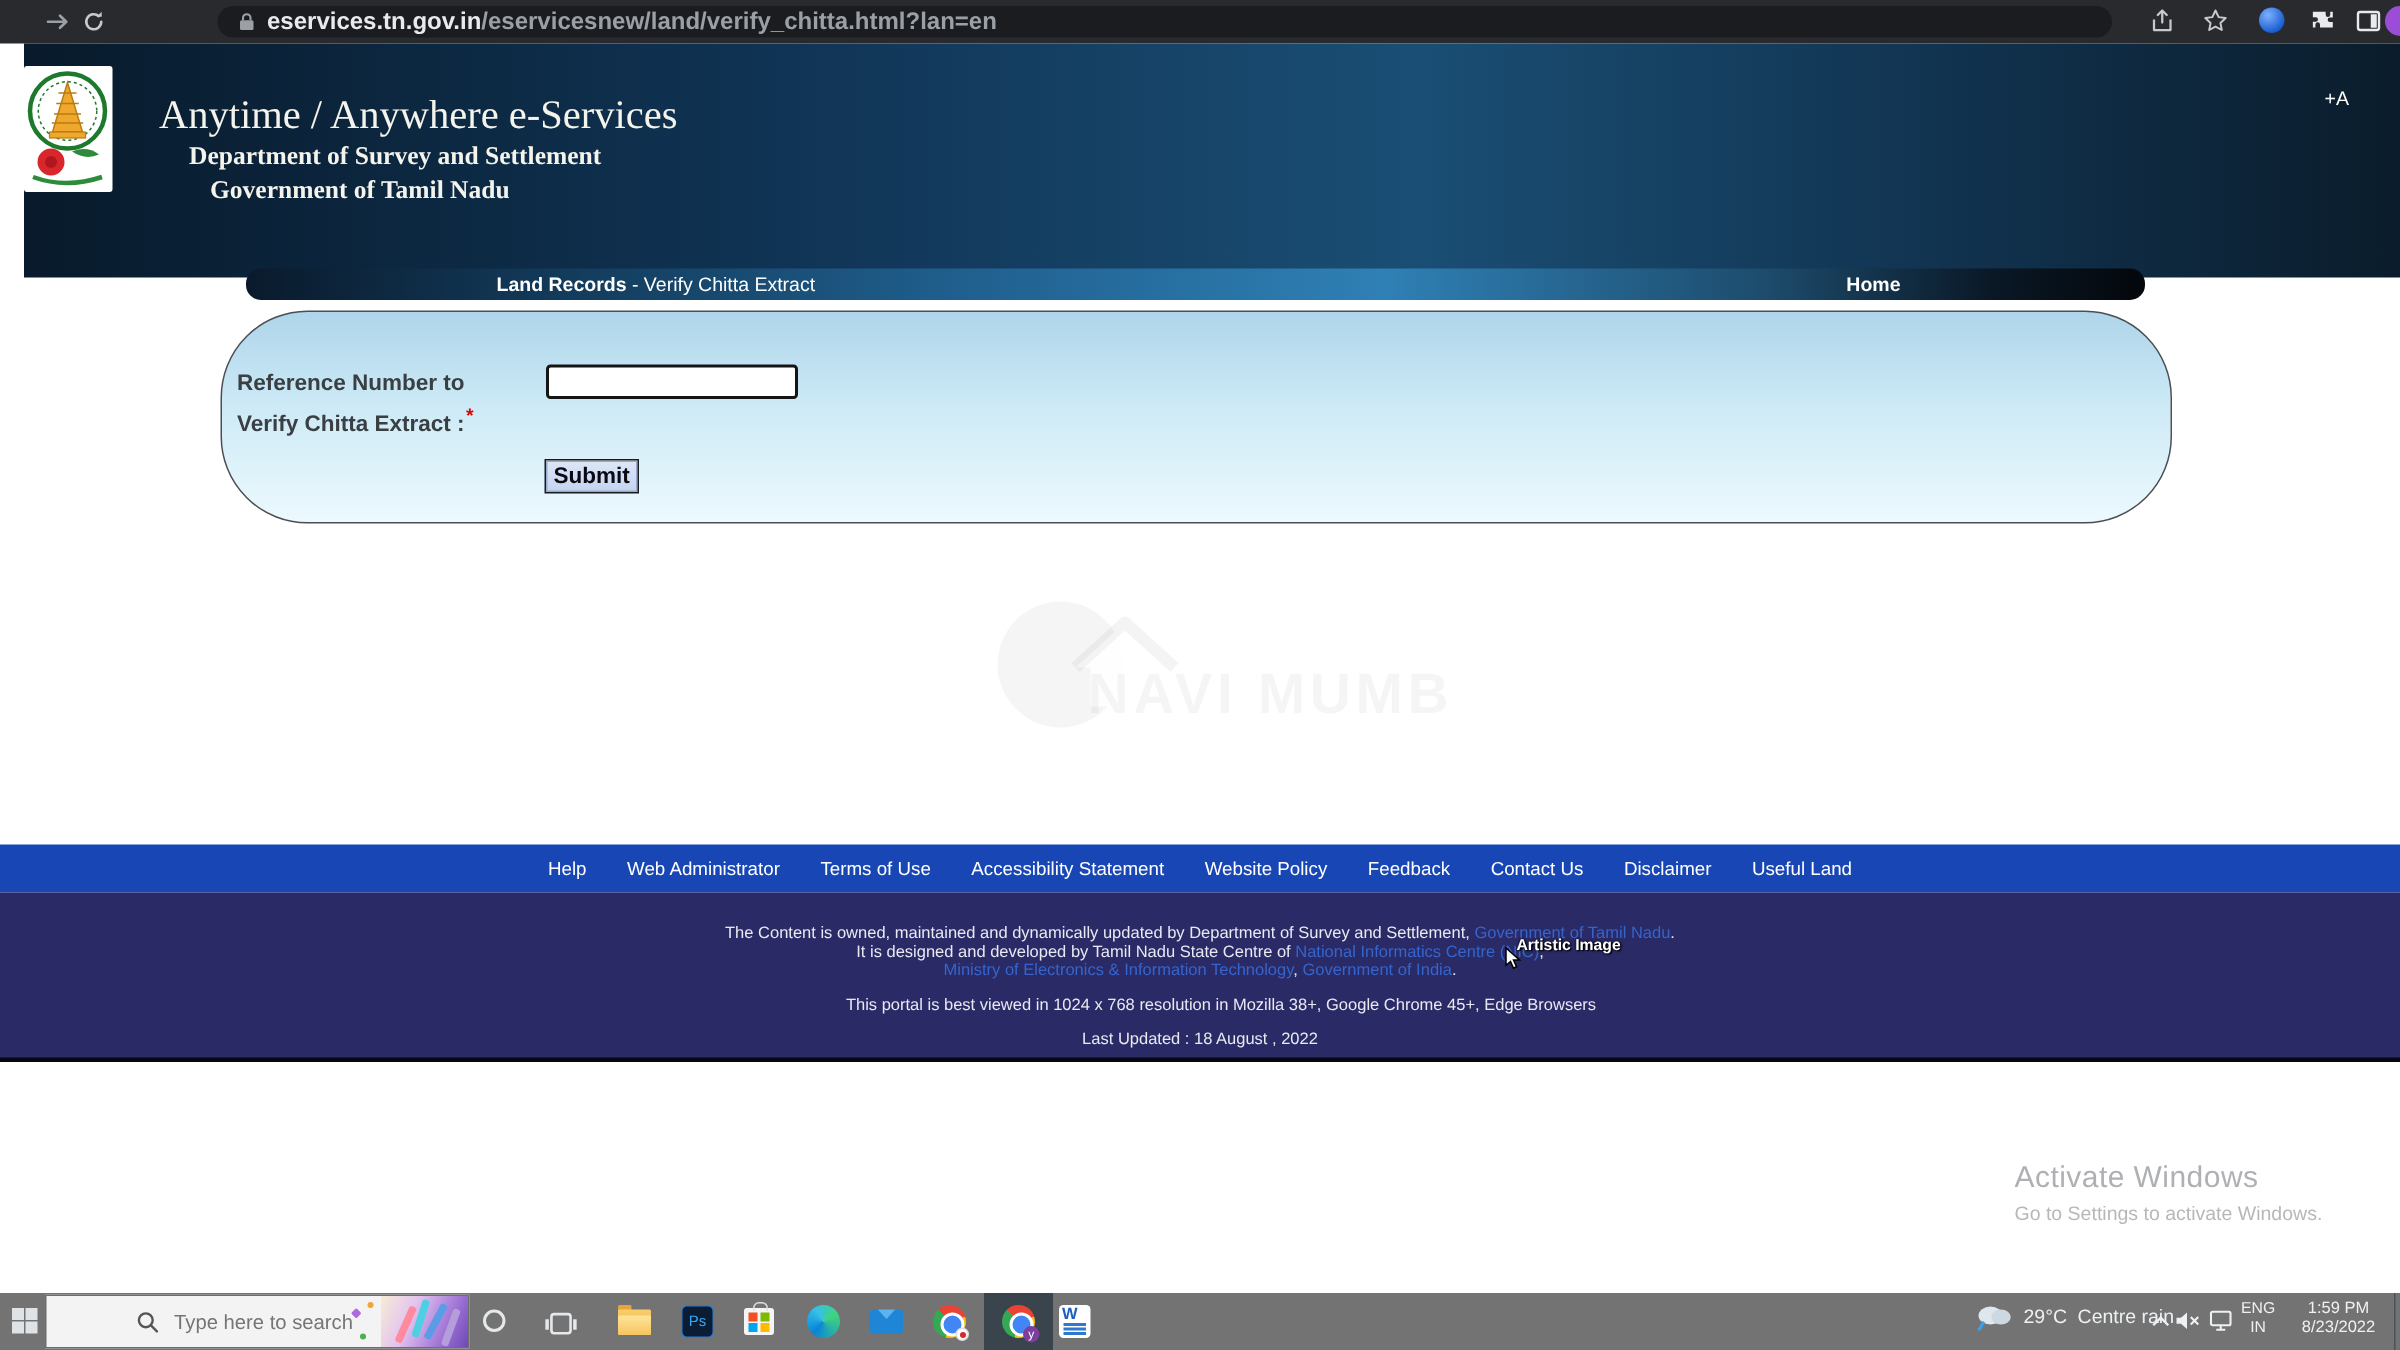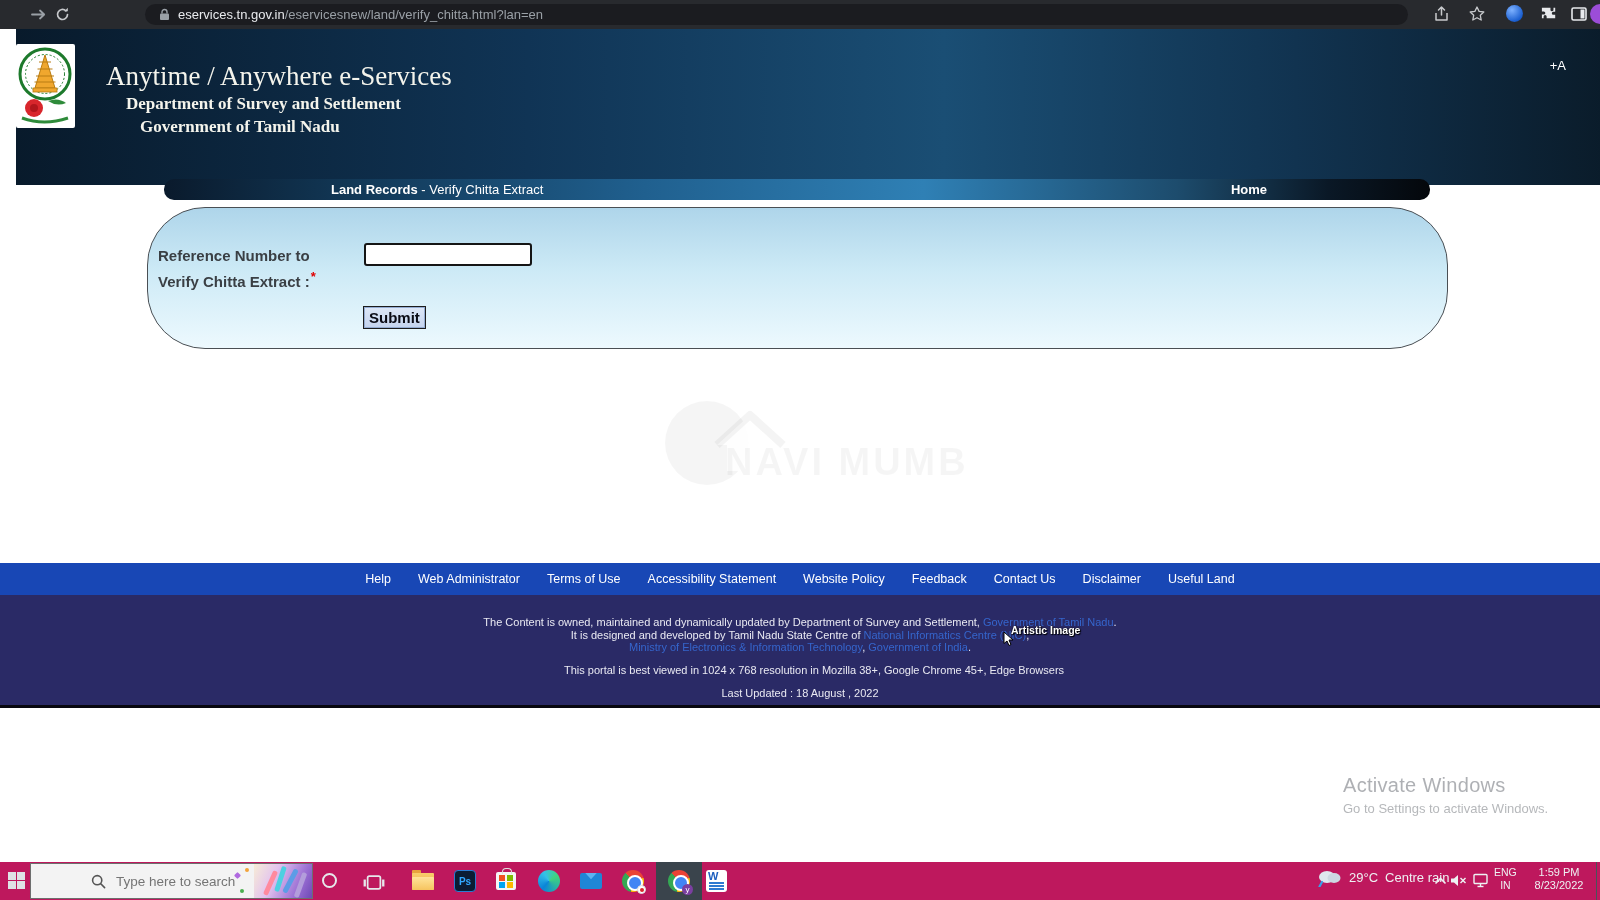--- a/index.html
+++ b/index.html
@@ -3,21 +3,21 @@
 <meta charset="utf-8">
 <style>
   * { margin:0; padding:0; box-sizing:border-box; }
   html,body { width:1600px; height:900px; background:#fff; font-family:"Liberation Sans", sans-serif; }
   .screen { position:relative; width:1600px; height:900px; overflow:hidden; background:#fff; }
 
   
   .browser-bar { position:absolute; left:0; top:0; width:1600px; height:29px; background:#282a2e; }
   .nav-ic { position:absolute; top:6px; width:17px; height:17px; }
   .omnibox { position:absolute; left:145px; top:4px; width:1263px; height:21px; border-radius:11px; background:#1b1c20; display:flex; align-items:center; padding-left:14px; }
-  .omnibox .url { font-size:13px; margin-left:8px; white-space:nowrap; color:#e8eaed; }
+  .omnibox .url { font-size:16px; margin-left:8px; white-space:nowrap; color:#e8eaed;font-weight:bold; }
   .omnibox .url .path { color:#9aa0a6; }
   .tb-right-ic { position:absolute; top:5px; width:18px; height:18px; }
   .ext-blue { position:absolute; top:5px; width:17px; height:17px; border-radius:50%; background:radial-gradient(circle at 35% 30%, #7db1ff, #1b5fd0 70%, #0c3d96); }
   .avatar { position:absolute; left:1590px; top:4px; width:20px; height:20px; border-radius:50%; background:#9c4dd8; }
 
   
   .site-header { position:absolute; left:16px; top:29px; width:1600px; height:156px;
      background:linear-gradient(90deg,#081a2b 0%,#103455 32%,#1a4e74 58%,#113350 80%,#0a1b29 100%); }
   .logo-box { position:absolute; left:0; top:15px; width:59px; height:84px; background:#fff; border-radius:2px; display:flex; align-items:center; justify-content:center; }
   .hdr-title { position:absolute; left:90px; top:32px; font-family:"Liberation Serif", serif; font-size:27px; color:#f4f4ec; }
@@ -57,35 +57,35 @@
   .footer-dark .flink { color:#3565cc; cursor:pointer; }
   .tooltip-artistic { position:absolute; left:1011px; top:624px; color:#fff; font-size:10.5px; font-weight:bold; text-shadow:0 0 2px #000,1px 1px 1px #000; white-space:nowrap; }
   .cursor-arrow { position:absolute; left:1003px; top:631px; }
 
   
   .activate { position:absolute; left:1343px; top:774px; color:rgba(120,124,130,0.6); }
   .activate .a1 { font-size:20px; letter-spacing:0.3px; }
   .activate .a2 { font-size:13px; margin-top:4px; color:rgba(120,124,130,0.55); }
 
   
-  .taskbar { position:absolute; left:0; top:862px; width:1600px; height:38px; background:#be185d; }
+  .taskbar { position:absolute; left:0; top:862px; width:1600px; height:38px; background:#737373; }
   .start-btn { position:absolute; left:8px; top:10px; width:17px; height:17px; display:grid; grid-template-columns:8px 8px; grid-template-rows:8px 8px; gap:1px; cursor:pointer; }
   .start-btn span { background:#dfe3e6; }
   .tb-search { position:absolute; left:30px; top:1px; width:283px; height:36px; background:#f3f3f3; border:1px solid #6e6e6e; display:flex; align-items:center; overflow:hidden; }
   .tb-search input { border:none; outline:none; background:transparent; font-size:13.5px; color:#444; width:130px; font-family:"Liberation Sans",sans-serif; }
   .search-mag { margin-left:60px; margin-right:10px; }
   .search-art { position:absolute; right:0; top:0; width:58px; height:34px; background:linear-gradient(115deg,#f7ecd6 0%,#e3c3ef 35%,#9b6fd4 75%,#6e49b5 100%); overflow:hidden; }
   .search-art i { position:absolute; display:block; width:5px; height:26px; border-radius:2px; }
   .spark { position:absolute; border-radius:50%; }
   .tb-ic { position:absolute; top:8px; width:22px; height:22px; cursor:pointer; }
   .active-tile { position:absolute; left:656px; top:0; width:46px; height:38px; background:#3a444c; }
   .chrome-ball { position:relative; width:22px; height:22px; border-radius:50%; background:conic-gradient(from -45deg,#ea4335 0 33%,#fbbc05 0 66%,#34a853 0 100%); }
   .chrome-ball::after { content:""; position:absolute; left:5px; top:5px; width:12px; height:12px; border-radius:50%; background:#4285f4; border:2px solid #fff; }
   .badge { position:absolute; border-radius:50%; }
-  .ps-ic { width:22px; height:22px; background:#0b1c33; border:1px solid #2b7cd3; border-radius:4px; color:#31a8ff; font-size:10px; font-weight:bold; display:flex; align-items:center; justify-content:center; }
+  .ps-ic { width:22px; height:22px; background:#0b1c33; border:1px solid #2b7cd3; border-radius:4px; color:#31a8ff; font-size:10px; font-weight:normal; display:flex; align-items:center; justify-content:center; }
   .word-ic { width:21px; height:22px; background:#fff; border-radius:3px; position:relative; }
   .word-ic b { position:absolute; left:2px; top:0px; color:#1d5fbf; font-size:11px; }
   .word-ic i { position:absolute; left:3px; width:15px; height:2px; background:#2f7ad1; }
   .folder-ic { position:relative; width:22px; height:17px; margin-top:3px; }
   .folder-ic .tab { position:absolute; left:0; top:-3px; width:9px; height:4px; background:#e8a33d; border-radius:1px 1px 0 0; }
   .folder-ic .body { position:absolute; inset:0; background:linear-gradient(#f9ce6b,#eab04a); border-radius:1px; }
   .folder-ic .front { position:absolute; left:0; top:4px; width:22px; height:13px; background:linear-gradient(#ffe49a,#f6c45f); border-radius:1px; }
   .store-ic { position:relative; width:20px; height:18px; margin-top:2px; background:#f5f5f5; border-radius:2px; }
   .store-ic::before { content:""; position:absolute; left:6px; top:-4px; width:8px; height:5px; border:1.5px solid #e0e0e0; border-bottom:none; border-radius:4px 4px 0 0; }
   .store-ic .sq { position:absolute; width:6px; height:6px; }

